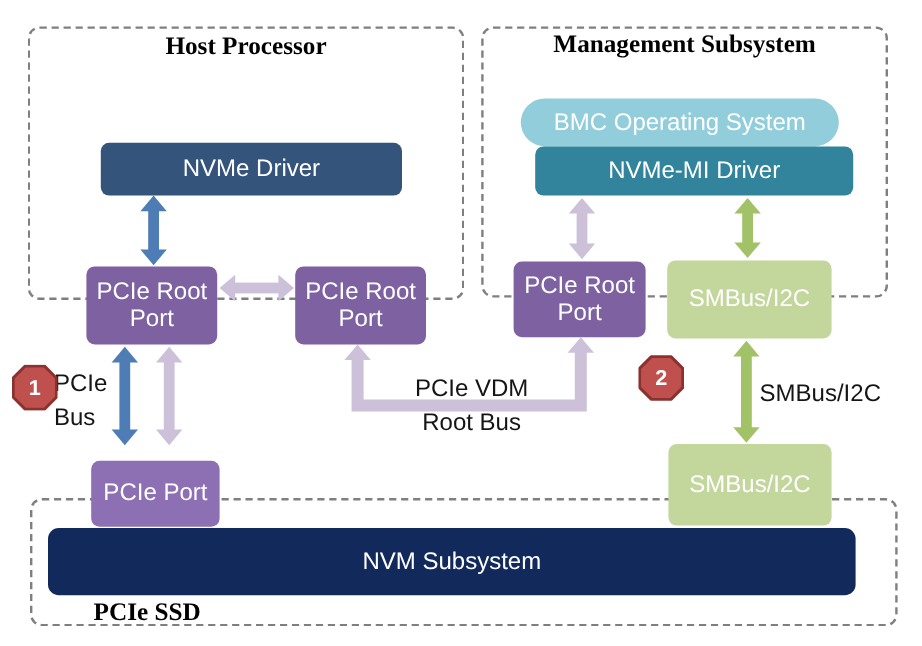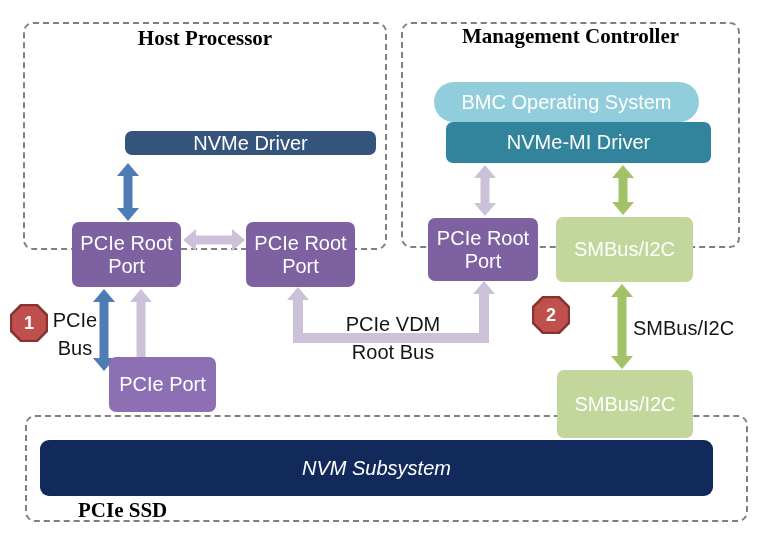--- a/index.html
+++ b/index.html
@@ -15,37 +15,37 @@
   .node{
     position:absolute;display:flex;align-items:center;justify-content:center;
     color:#fff;font-size:20px;line-height:1.15;text-align:center;
     border-radius:7px;z-index:3;box-sizing:border-box;padding:0 4px;
   }
   .title{
     position:absolute;font-weight:bold;color:#000;font-size:21px;
     text-align:center;z-index:4;line-height:24px;font-family:Liberation Serif, serif;
   }
   .lbl{
-    position:absolute;color:#151515;font-size:20px;z-index:4;line-height:28px;text-align:center;
+    position:absolute;color:#151515;font-size:20px;z-index:4;line-height:28px;
   }
   .badge{position:absolute;width:38px;height:38px;z-index:5;}
   .badge svg{position:absolute;left:0;top:0;}
   .badge .num{
     position:absolute;left:0;top:0;width:38px;height:38px;display:flex;
     align-items:center;justify-content:center;color:#fff;font-size:18px;font-weight:bold;
   }
   
   .host-os{background:var(--host_os);}
   .nvme-driver{background:var(--nvme_driver);}
   .root-port{background:var(--root_port);}
   .pcie-port{background:var(--pcie_port);}
   .bmc-os{background:var(--bmc_os);border-radius:20px;}
   .nvme-mi{background:var(--nvme_mi);}
   .smbus{background:var(--smbus);}
-  .nvm{background:var(--nvm);border-radius:9px;font-style:italic;}
+  .nvm{background:var(--nvm);border-radius:9px;}
   .two-line span{display:block;}
 </style>
 </head>
 <body>
 
 <div id="canvas">
 
   <div class="dashed-box" style="left:23px;top:22px;width:364px;height:228px;"></div>
   <div class="dashed-box" style="left:401px;top:22px;width:339px;height:226px;"></div>
   <div class="dashed-box" style="left:25px;top:415px;width:723px;height:107px;"></div>
@@ -95,33 +95,33 @@
     </g>
 
     <g>
       <polyline points="298,299 298,338 484,338 484,293" style="stroke:var(--arrow_lavender)" stroke-width="10" fill="none"></polyline>
       <polygon points="287,300 309,300 298,287" style="fill:var(--arrow_lavender)"></polygon>
       <polygon points="473,294 495,294 484,281" style="fill:var(--arrow_lavender)"></polygon>
     </g>
   </svg>
 
   <div class="title" style="left:23px;top:26px;width:364px;">Host Processor</div>
-  <div class="node nvme-driver" style="left:84px;top:131px;width:251px;height:24px;margin-left:41px;">NVMe Driver</div>
+  <div class="node nvme-driver" style="left:84px;top:119px;width:251px;height:44px;">NVMe Driver</div>
   <div class="node root-port" style="left:72px;top:222px;width:109px;height:65px;">PCIe Root Port</div>
   <div class="node root-port" style="left:246px;top:222px;width:109px;height:65px;">PCIe Root Port</div>
 
   <div class="title two-line" style="left:401px;top:24px;width:339px;">
-    <span>Management Controller</span>
+    <span>Management Subsystem</span>
   </div>
   <div class="node bmc-os" style="left:434px;top:82px;width:265px;height:40px;">BMC Operating System</div>
   <div class="node nvme-mi" style="left:434px;top:122px;width:265px;height:41px;margin-left:12px;">NVMe-MI Driver</div>
   <div class="node root-port" style="left:428px;top:218px;width:110px;height:63px;">PCIe Root Port</div>
   <div class="node smbus" style="left:556px;top:217px;width:137px;height:65px;">SMBus/I2C</div>
 
-  <div class="node pcie-port" style="left:76px;top:357px;width:107px;height:55px;margin-left:33px;">PCIe Port</div>
+  <div class="node pcie-port" style="left:76px;top:384px;width:107px;height:55px;">PCIe Port</div>
   <div class="node smbus" style="left:557px;top:370px;width:136px;height:68px;">SMBus/I2C</div>
   <div class="node nvm" style="left:40px;top:440px;width:673px;height:56px;">NVM Subsystem</div>
   <div class="title" style="left:78px;top:498px;width:120px;text-align:left;">PCIe SSD</div>
 
   <div class="lbl two-line" style="left:45px;top:306px;width:60px;">
     <span>PCIe</span>
     <span>Bus</span>
   </div>
   <div class="lbl two-line" style="left:308px;top:310px;width:170px;text-align:center;">
     <span>PCIe VDM</span>

